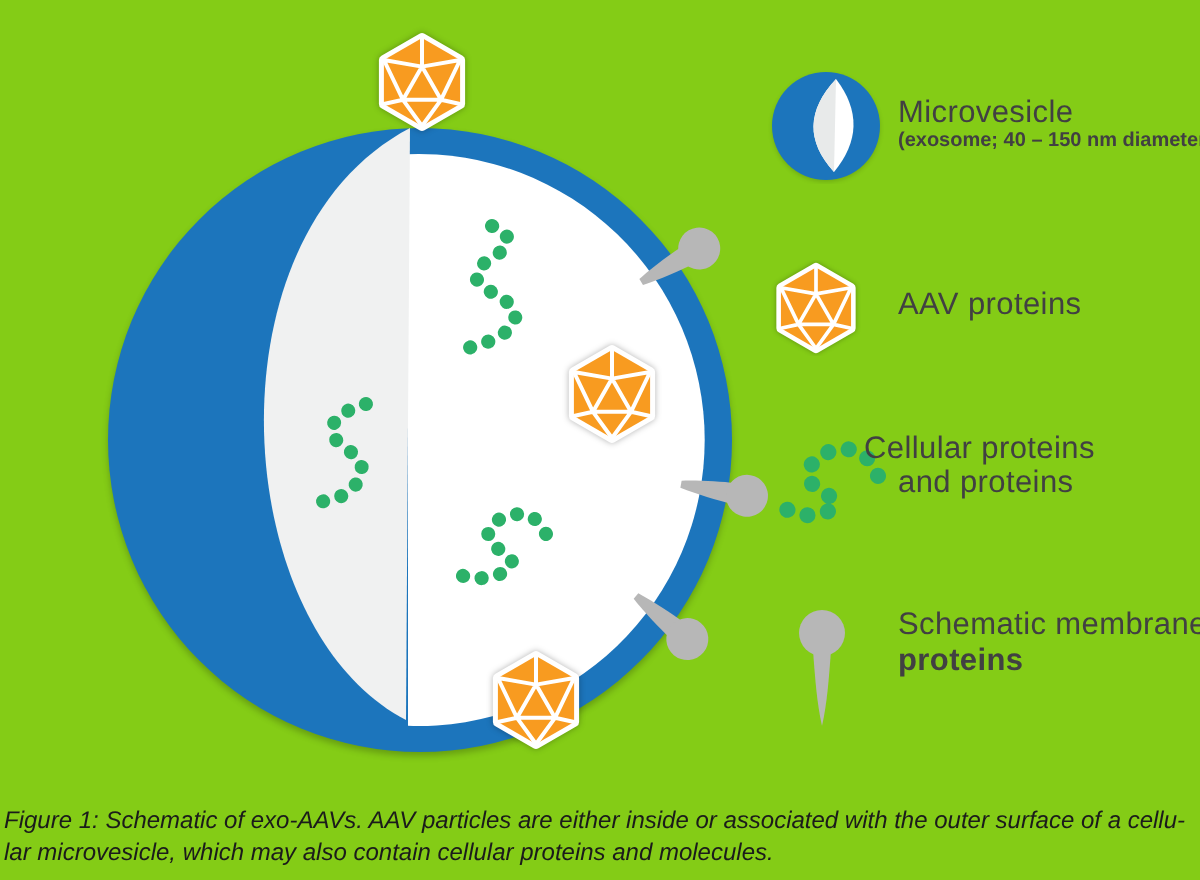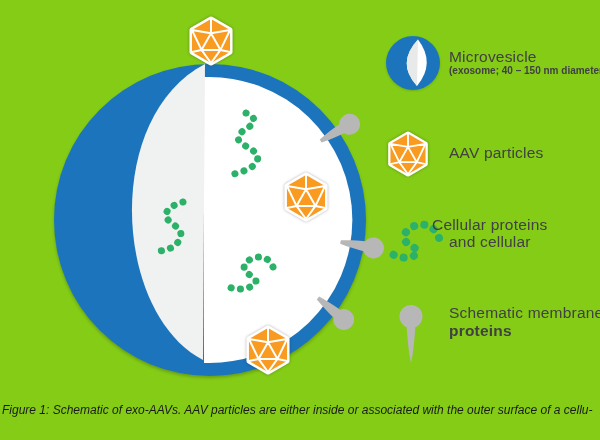--- a/index.html
+++ b/index.html
@@ -84,34 +84,35 @@
       <circle class="fill-blue mv-icon-disc" cx="29" cy="29" r="27"></circle>
       <path class="fill-white" d="M 34,5.5 Q 12,29 33,52 Q 52,29 34,5.5 Z"></path>
       <path class="fill-lens-dk" d="M 34,5.5 Q 12,29 33,52 L 34,5.5 Z"></path>
     </svg>
     <div class="legend-label" style="left:449px;top:49px;">Microvesicle</div>
     <div class="legend-sub" style="left:449px;top:65px;">(exosome; 40 – 150 nm diameter)</div>
 
     <svg width="48" height="48" viewBox="0 0 48 48" style="left:384px;top:130px;">
       <use href="#icosa" transform="translate(24,24) scale(0.92)" class="aav"></use>
     </svg>
-    <div class="legend-label" style="left:449px;top:145px;">AAV particles</div>
+    <div class="legend-label" style="left:449px;top:145px;">AAV proteins</div>
 
     <svg width="62" height="50" viewBox="0 0 62 50" style="left:384px;top:214px;">
       <path class="chain" stroke-width="8" stroke-dasharray="0.1 10.3" d="M 55,24 C 50,10 38,8 28,13 C 17,19 19,28 27,32 C 36,36 35,41 26,43
                C 17,45 8,42 5,36"></path>
     </svg>
     <div class="legend-label" style="left:432px;top:217px;">Cellular proteins</div>
-    <div class="legend-label" style="left:449px;top:233.5px;">and cellular</div>
+    <div class="legend-label" style="left:449px;top:233.5px;">and proteins</div>
 
     <svg width="28" height="66" viewBox="0 0 28 66" style="left:397px;top:302px;">
       <circle class="pin" cx="14" cy="14.5" r="11.5"></circle>
       <path class="pin" d="M 9.5,23 C 10.5,37 11.5,50 14,61 C 16.5,50 17.5,37 18.5,23 Z"></path>
     </svg>
     <div class="legend-label" style="left:449px;top:304px;line-height:17.5px;">Schematic membrane</div>
     <div class="legend-label" style="left:449px;top:322px;line-height:17.5px;font-weight:bold;">proteins</div>
   </div>
 
   <div class="caption">
     <div>Figure 1: Schematic of exo-AAVs. AAV particles are either inside or associated with the outer surface of a cellu-</div>
+    <div>lar microvesicle, which may also contain cellular proteins and molecules.</div>
   </div>
 
 </div>
 
 </body></html>

